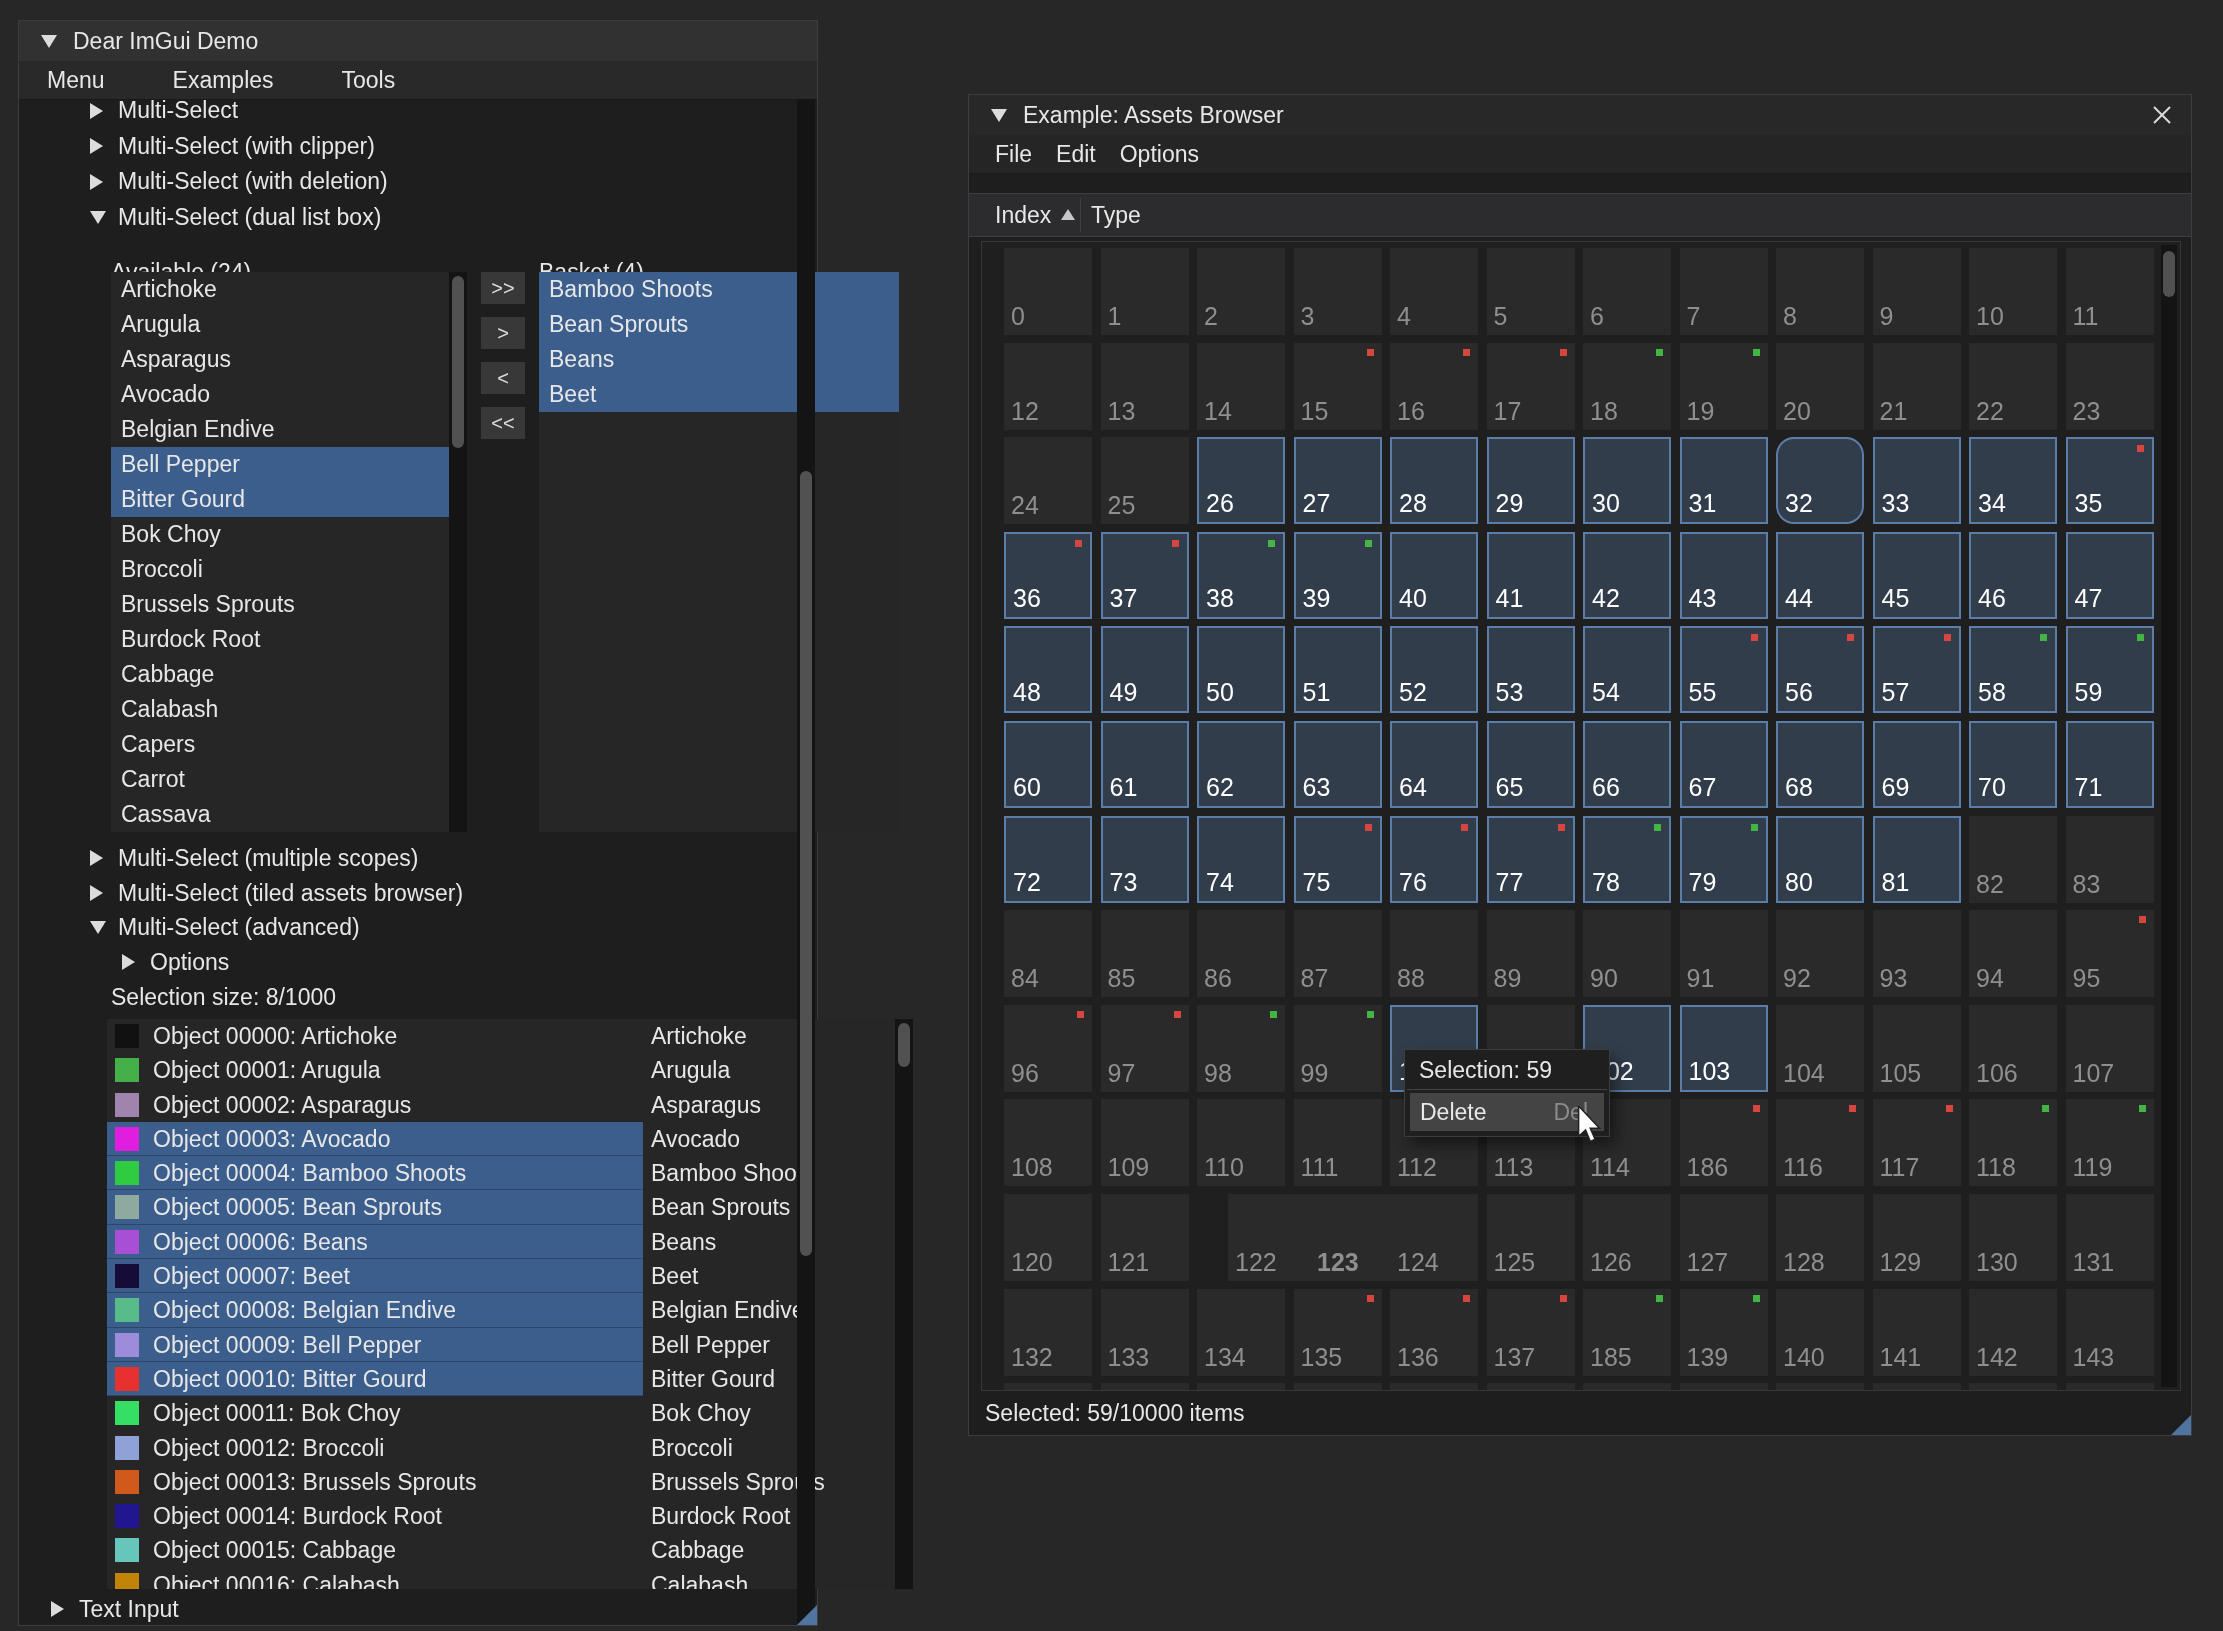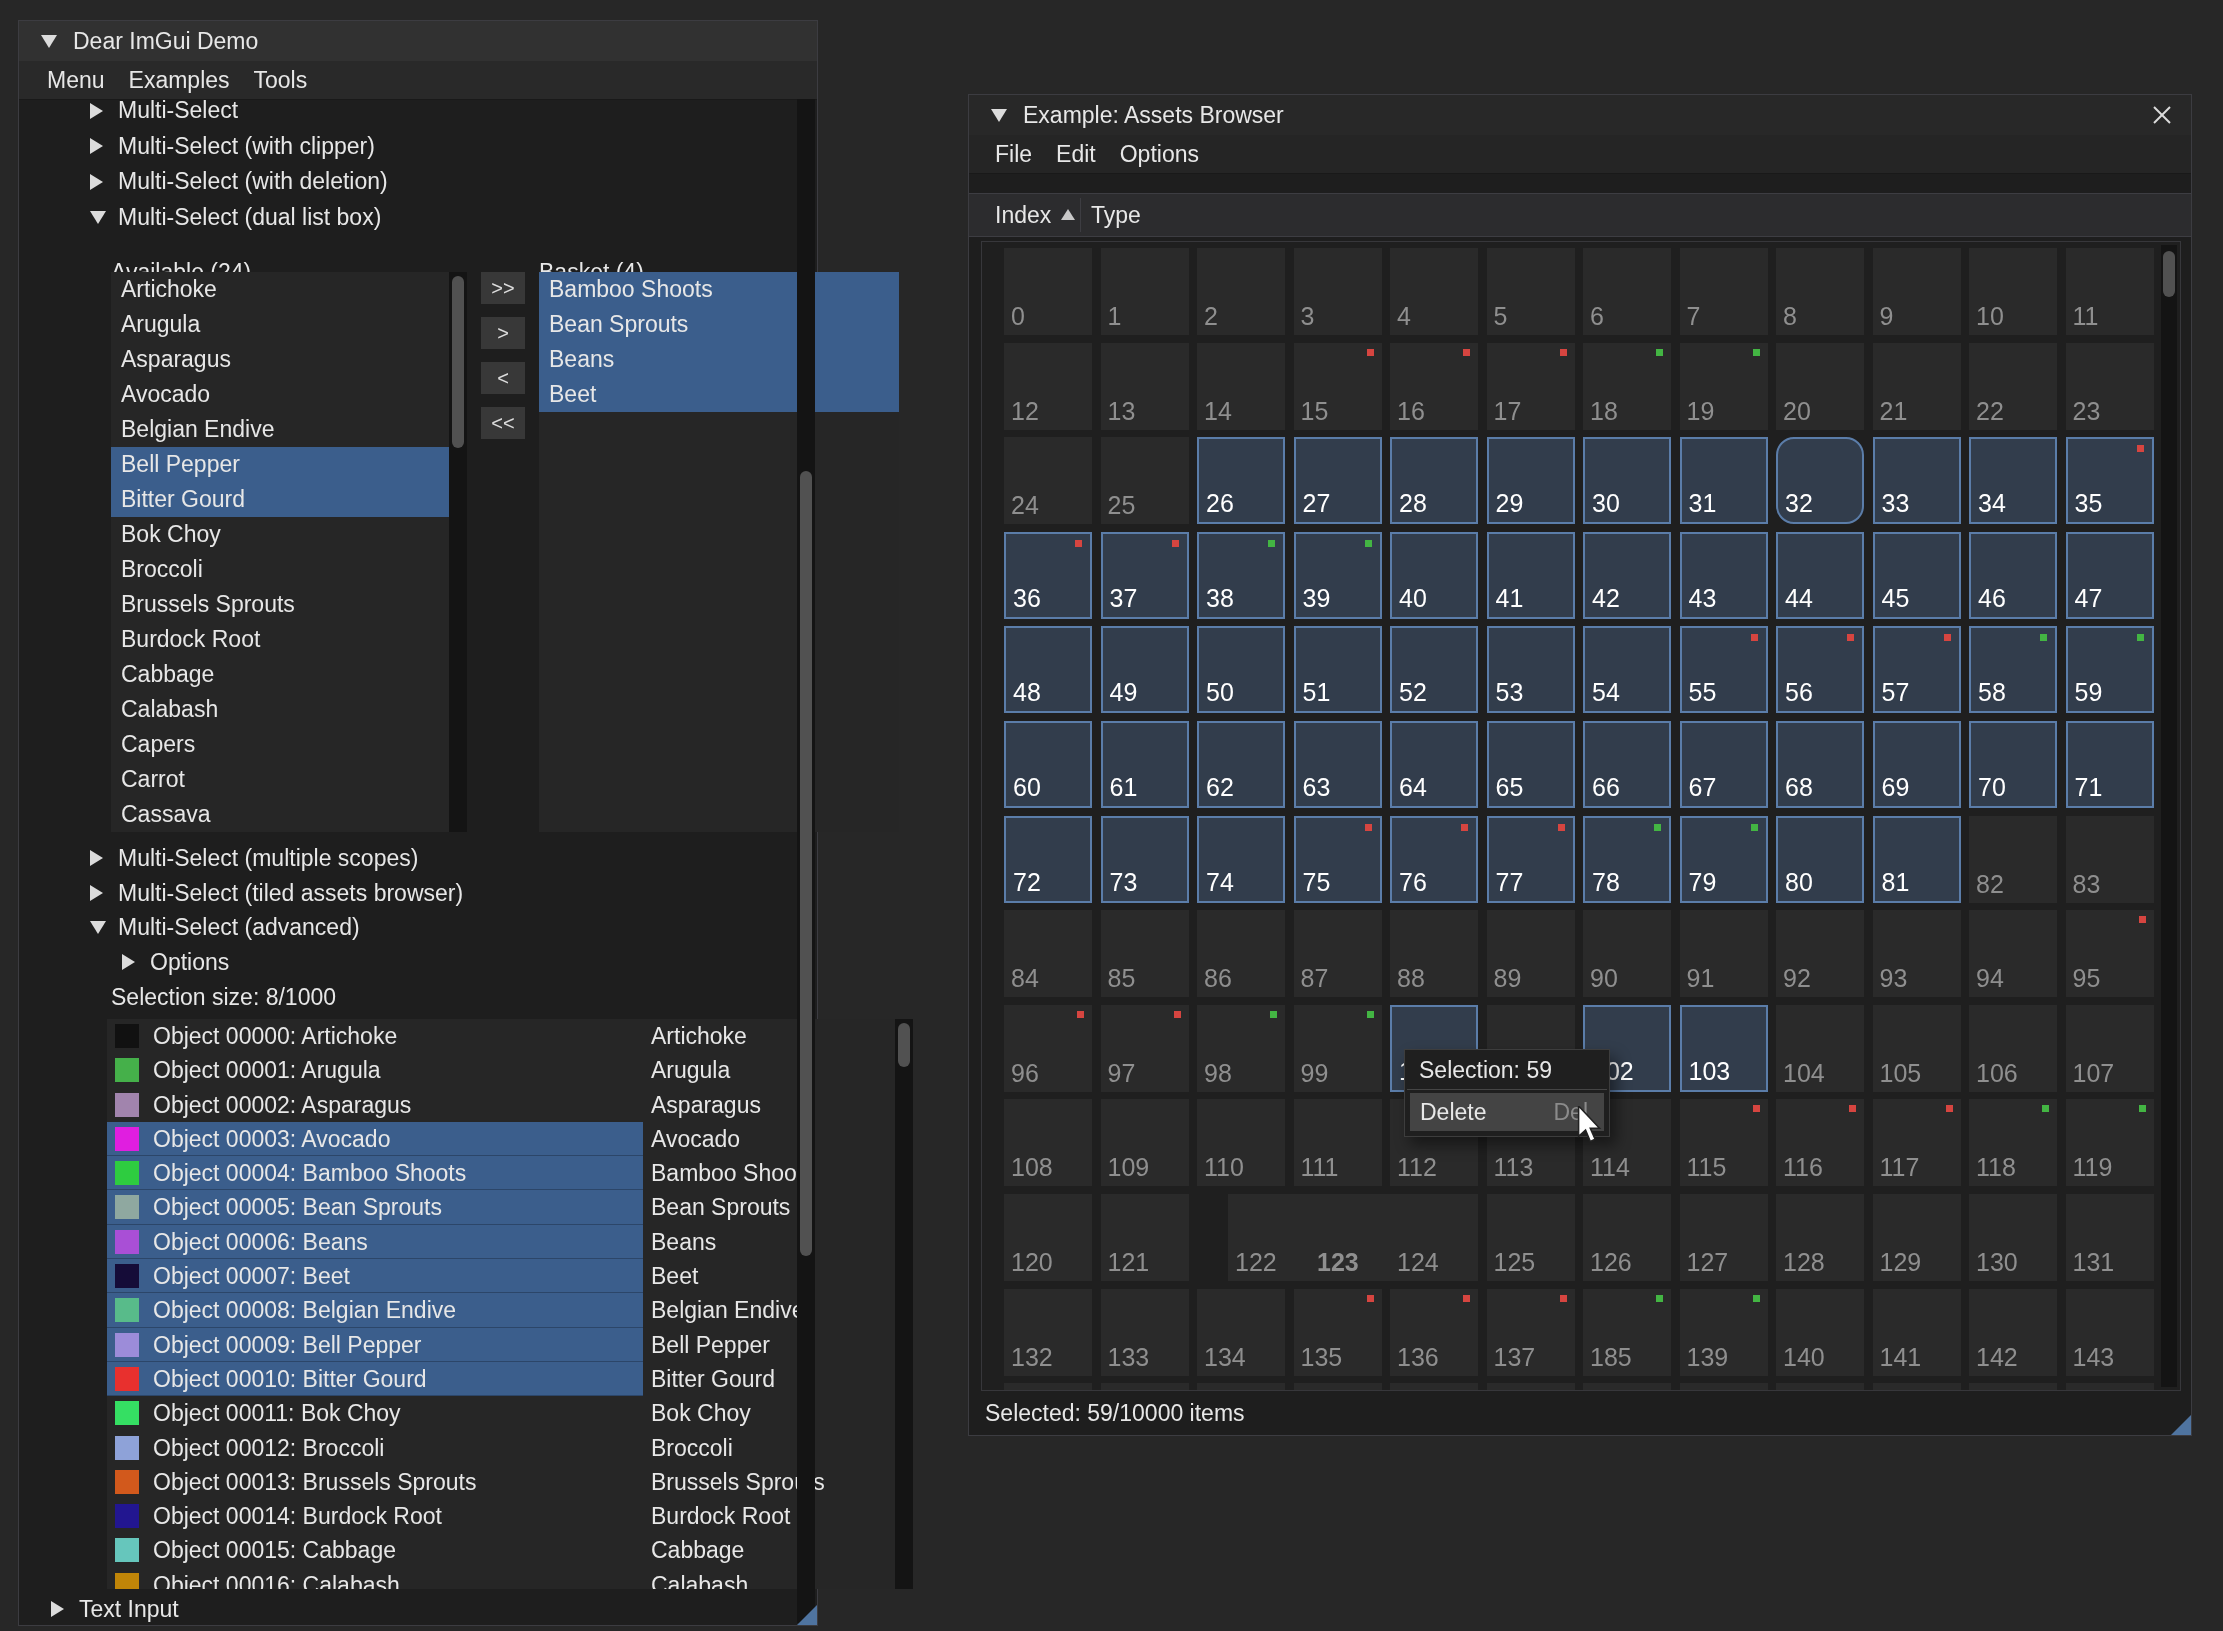--- a/index.html
+++ b/index.html
@@ -46,21 +46,21 @@
   #cursor{position:absolute;left:1576px;top:1106px;z-index:100;}
 </style>
 </head>
 <body style="--sel: #3b5e8c; --tilefill: #323d4c; --tileborder: #5b7da9; --dotred: #d64540; --dotgreen: #43b543; --grip: #4f74a0;">
 
 <div class="window" id="demo-win" style="left:18px;top:20px;width:800px;height:1606px;">
   <div class="titlebar" style="background:#313131;">
     <span class="tri-d" style="margin-left:22px;"></span>
     <span class="ttl">Dear ImGui Demo</span>
   </div>
-  <div class="menubar" style="background:#292929;padding-left:28px;">
+  <div class="menubar" style="background:#292929;padding-left:28px;gap:44px;">
       <div class="mitem">Menu</div>
       <div class="mitem">Examples</div>
       <div class="mitem">Tools</div>
     </div>
 
   <div style="position:absolute;left:71px;top:72px;">
       <div class="trow" style="height: 35.5px;">
         <div class="arr">
           <div class="tri-r"></div>
         </div>
@@ -660,21 +660,21 @@
       <div class="tile" style="left: 408px; top: 857.4px;">
         <div class="tnum">112</div>
       </div>
       <div class="tile" style="left: 504.5px; top: 857.4px;">
         <div class="tnum">113</div>
       </div>
       <div class="tile" style="left: 601px; top: 857.4px;">
         <div class="tnum">114</div>
       </div>
       <div class="tile" style="left: 697.5px; top: 857.4px;">
-        <div class="tnum">115</div>
+        <div class="tnum">186</div>
         <div class="dot red"></div>
       </div>
       <div class="tile" style="left: 794px; top: 857.4px;">
         <div class="tnum">116</div>
         <div class="dot red"></div>
       </div>
       <div class="tile" style="left: 890.5px; top: 857.4px;">
         <div class="tnum">117</div>
         <div class="dot red"></div>
       </div>

